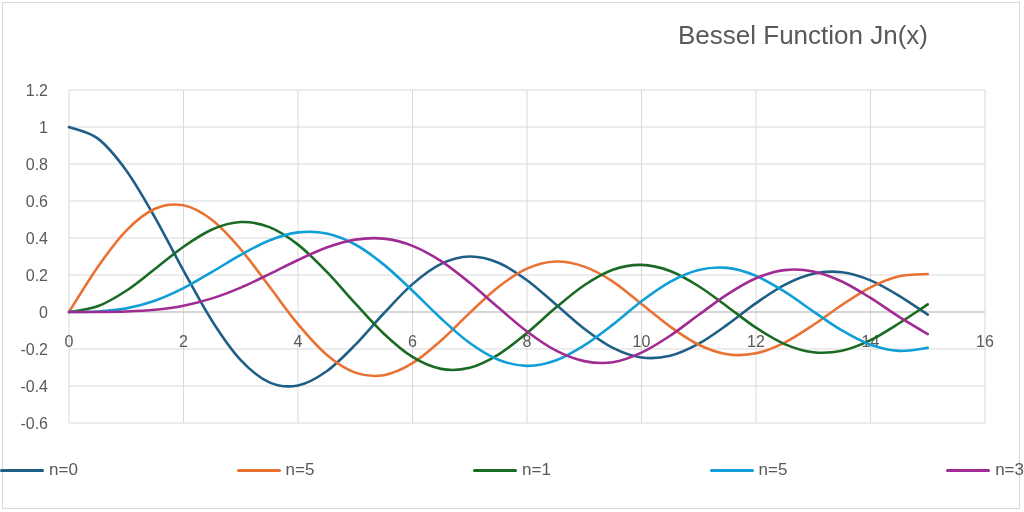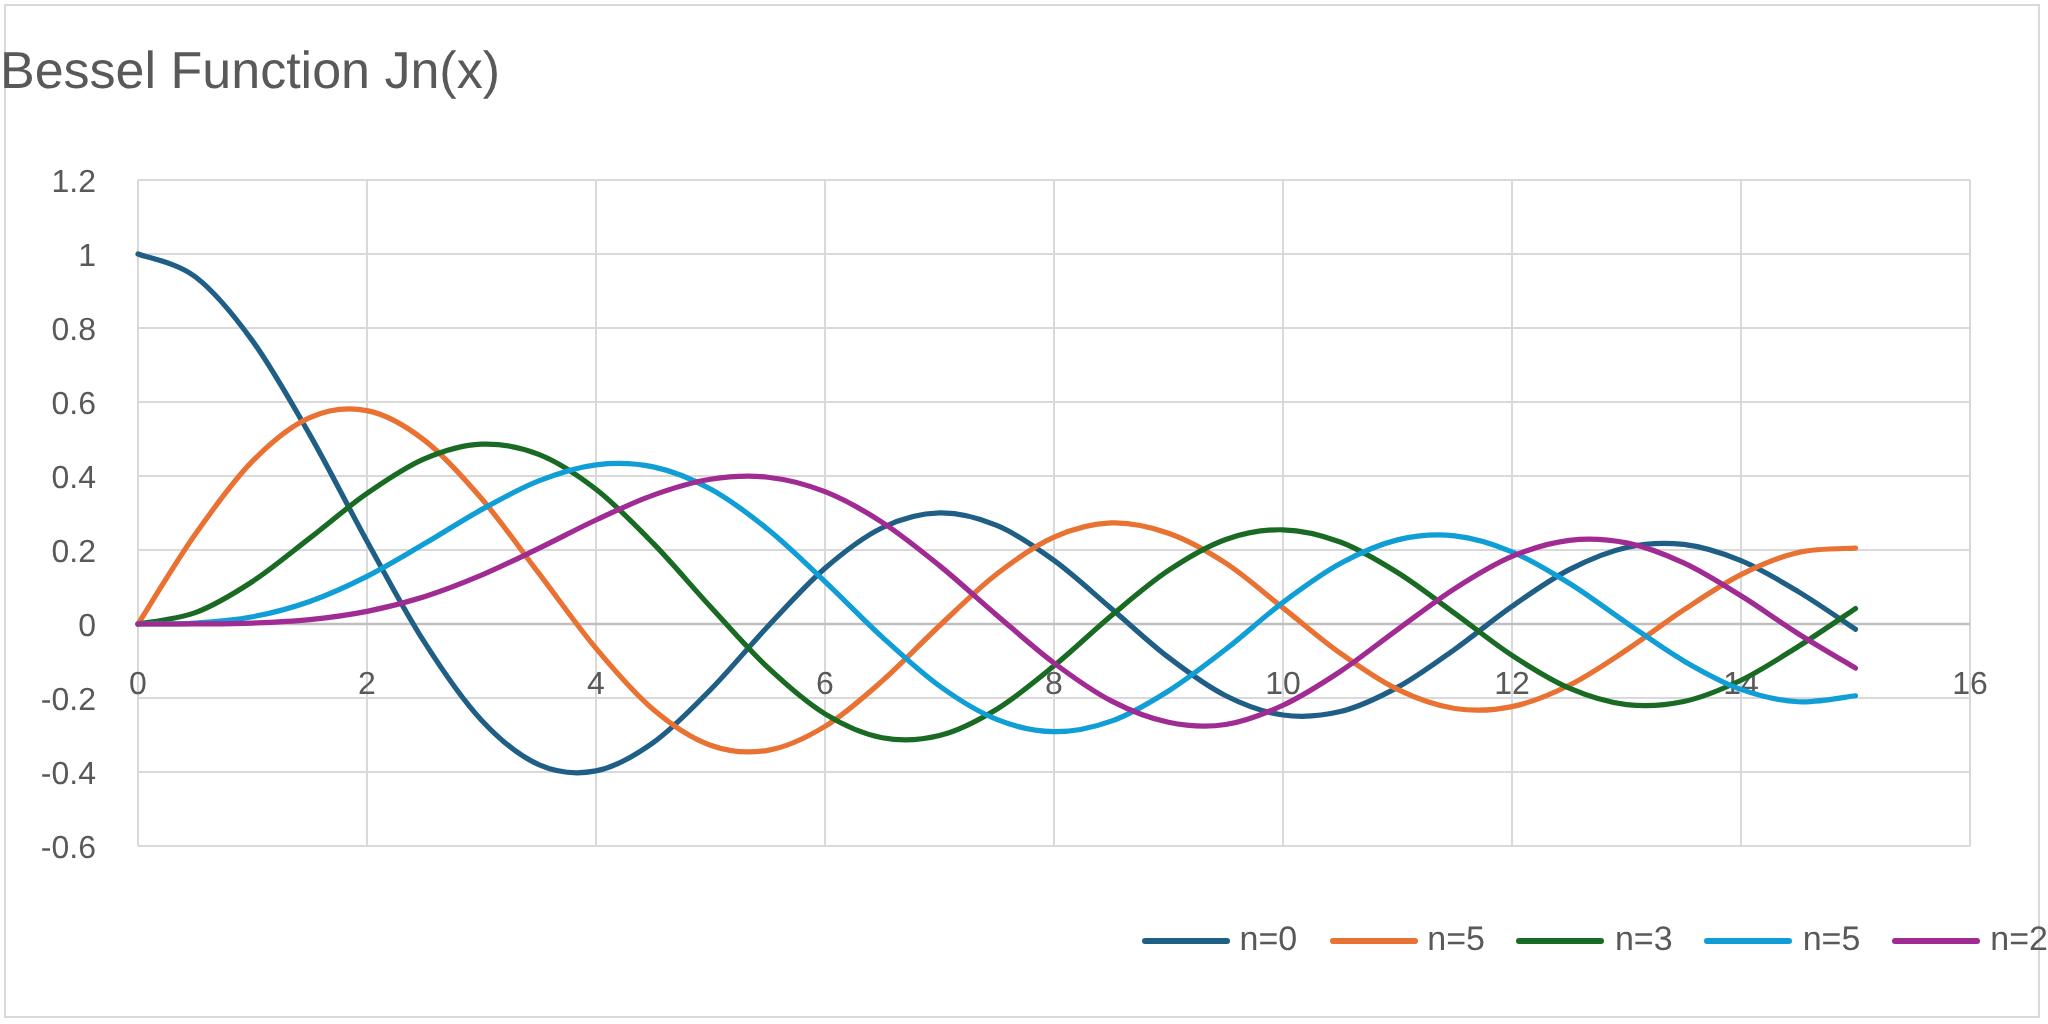--- a/index.html
+++ b/index.html
@@ -1,21 +1,21 @@
 <!DOCTYPE html>
 <html><head>
 <meta charset="utf-8">
 <style>
 html,body{margin:0;padding:0;background:#fff;}
 body{width:1024px;height:512px;position:relative;overflow:hidden;font-family:"Liberation Sans",sans-serif;}
 .frame{position:absolute;left:2px;top:2px;width:1018px;height:507px;border:1px solid #d9d9d9;box-sizing:border-box;}
-.title{position:absolute;left:0;top:20px;width:928px;text-align:left;font-size:26px;color:#595959;}
+.title{position:absolute;left:0;top:20px;width:928px;text-align:right;font-size:26px;color:#595959;}
 svg{position:absolute;left:0;top:0;}
 .tick{font-size:16px;fill:#595959;font-family:"Liberation Sans",sans-serif;}
-.legend{position:absolute;top:460px;left:0;width:1024px;display:flex;justify-content:flex-end;gap:16px;font-size:17px;color:#595959;}
+.legend{position:absolute;top:460px;left:0;width:1024px;display:flex;justify-content:space-between;gap:16px;font-size:17px;color:#595959;}
 .li{display:flex;align-items:center;gap:2px;}
 .sw{width:44px;height:3px;border-radius:2px;display:inline-block;margin-right:3px;}
 </style>
 </head>
 <body>
 
 <div class="frame"></div>
 <div class="title">Bessel Function Jn(x)</div>
 <svg id="plot" width="1024" height="512">
     <line x1="69" x2="985" y1="90" y2="90" stroke="#d9d9d9" stroke-width="1"></line>
@@ -67,23 +67,23 @@
   <div class="li">
       <span class="sw" style="background:#1f5f86"></span>
       <span>n=0</span>
     </div>
   <div class="li">
       <span class="sw" style="background:#e97132"></span>
       <span>n=5</span>
     </div>
   <div class="li">
       <span class="sw" style="background:#196b24"></span>
-      <span>n=3</span>
+      <span>n=1</span>
     </div>
   <div class="li">
       <span class="sw" style="background:#0f9ed5"></span>
       <span>n=5</span>
     </div>
   <div class="li">
       <span class="sw" style="background:#a02b93"></span>
-      <span>n=2</span>
+      <span>n=3</span>
     </div>
 </div>
 
 </body></html>

